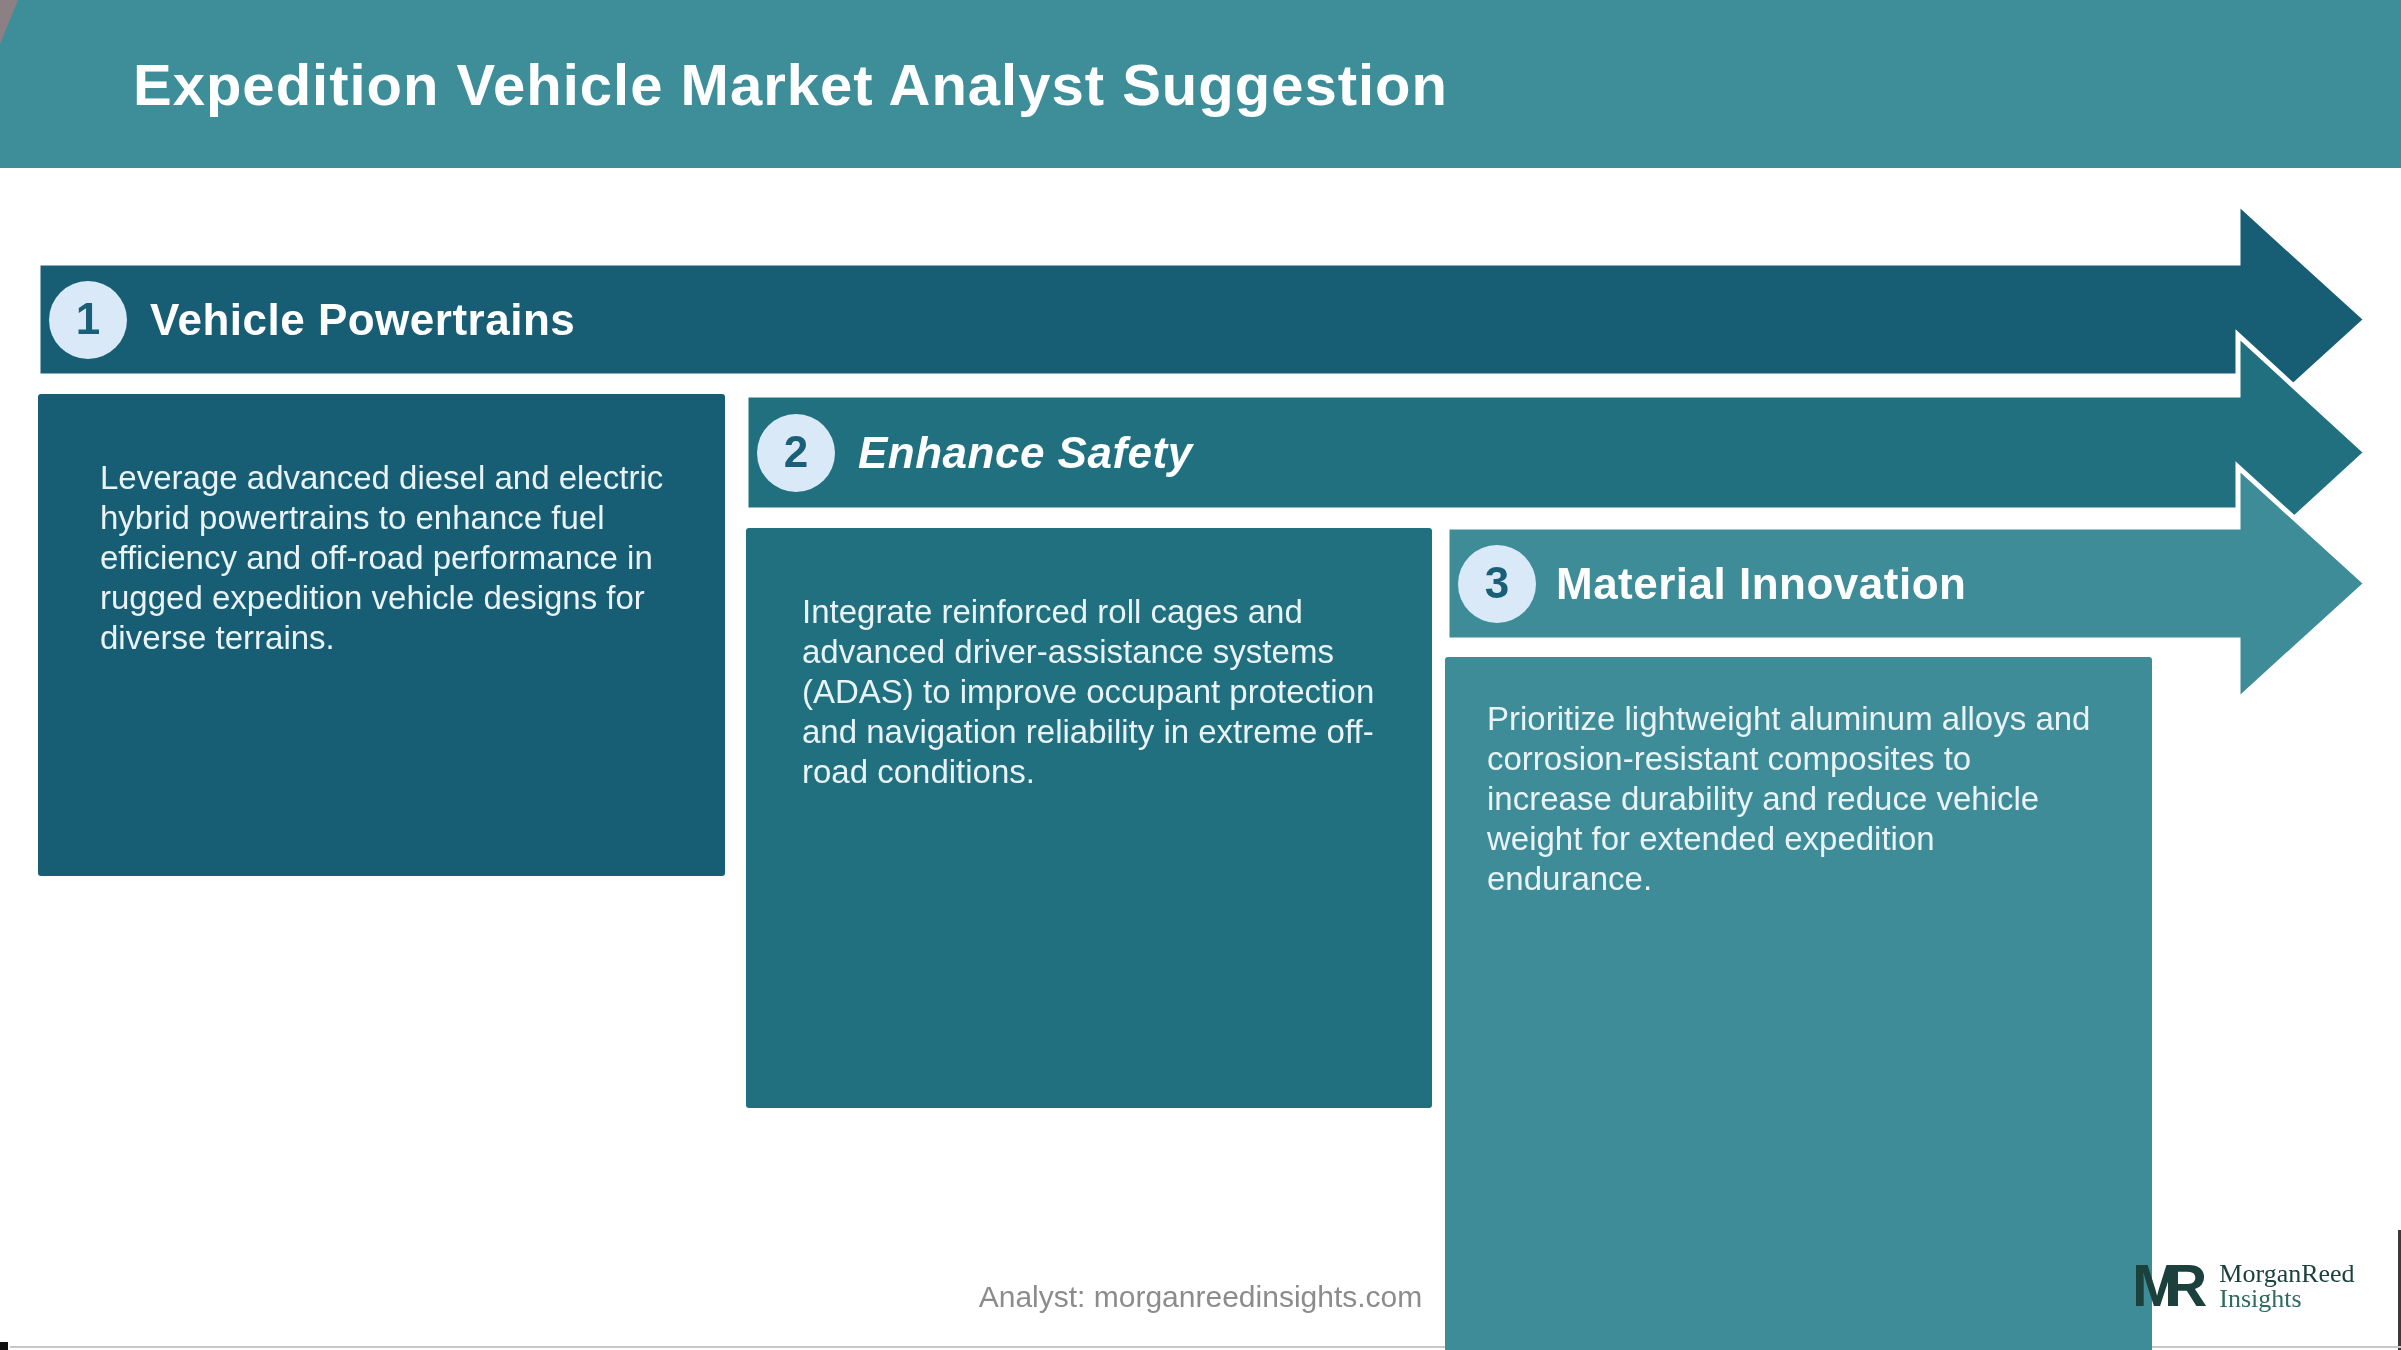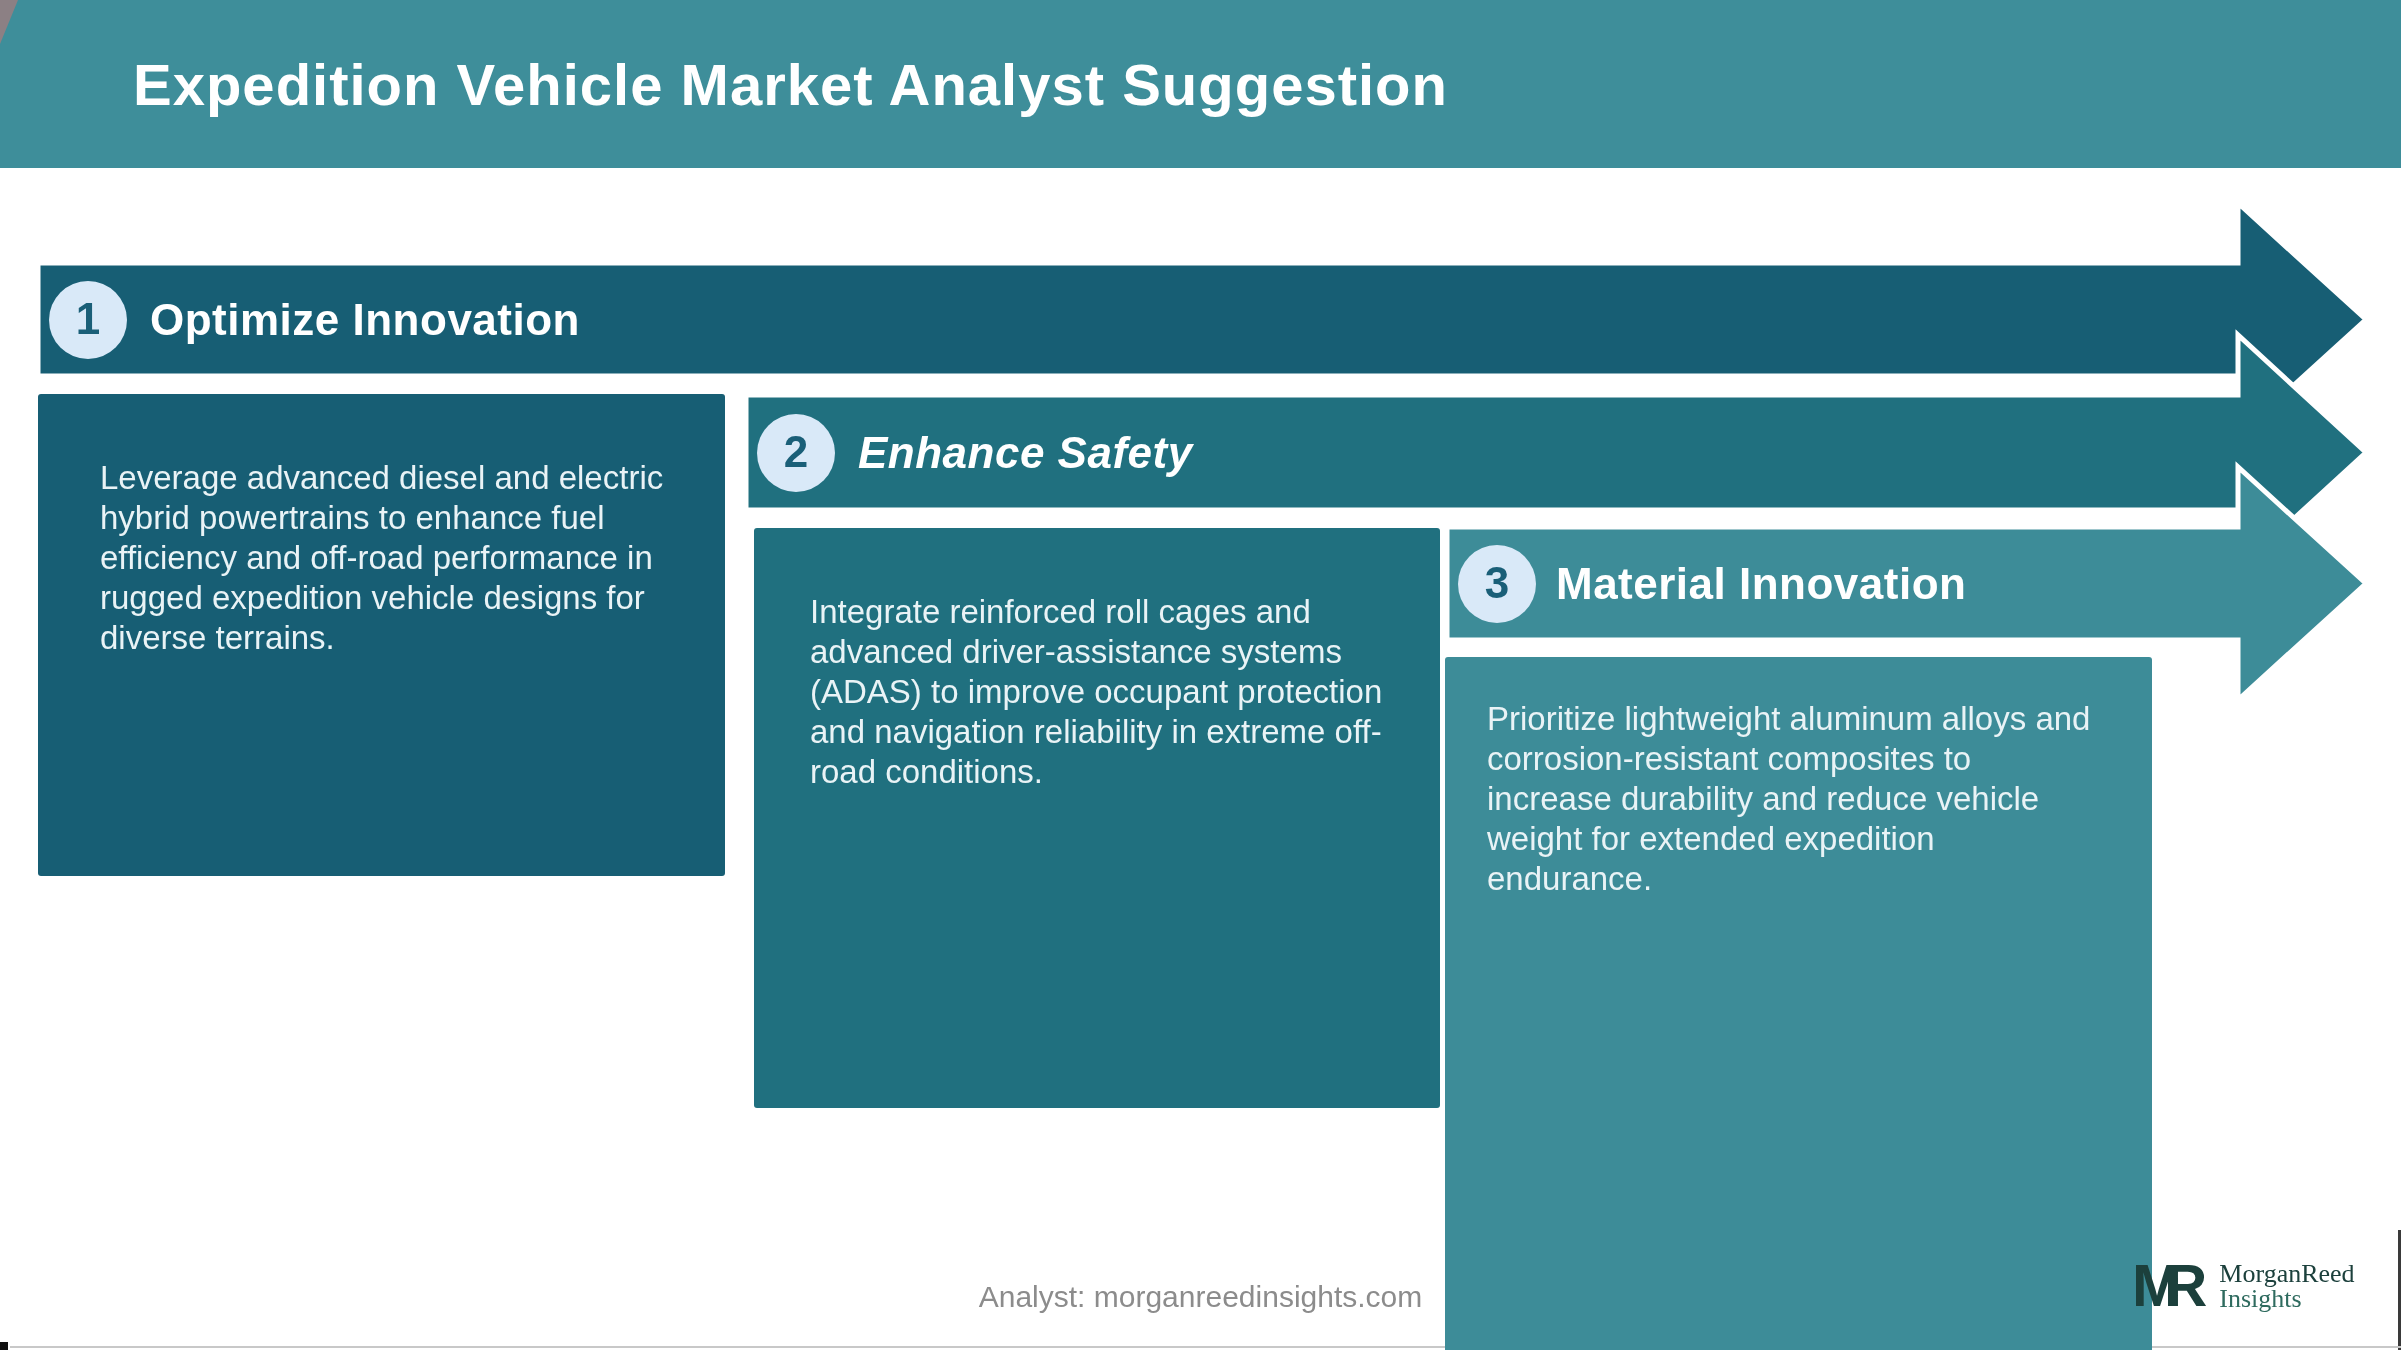--- a/index.html
+++ b/index.html
@@ -84,30 +84,30 @@
     <rect x="0" y="1342" width="8" height="8" fill="#111111"></rect>
   </svg>
 
   <svg class="corner-notch" width="20" height="46">
     <polygon points="0,0 18,0 0,44" fill="#8C8084"></polygon>
   </svg>
 
   <div class="num-circle" style="left: 49px; top: 281px; background: rgb(217, 233, 248);">
     <span style="color: rgb(26, 95, 120);">1</span>
   </div>
-  <div class="banner-title" style="left:150px;top:263px;height:113px;">Optimize Innovation</div>
+  <div class="banner-title" style="left:150px;top:263px;height:113px;">Vehicle Powertrains</div>
   <div class="desc-box" style="left: 38px; top: 394px; width: 687px; height: 482px; padding: 64px 52px 0px 62px; background: rgb(23, 94, 116);">
     <span>Leverage advanced diesel and electric hybrid powertrains to enhance fuel efficiency and off-road performance in rugged expedition vehicle designs for diverse terrains.</span>
   </div>
 
   <div class="num-circle" style="left: 757px; top: 414px; background: rgb(217, 233, 248);">
     <span style="color: rgb(26, 95, 120);">2</span>
   </div>
   <div class="banner-title" style="left:858px;top:395px;height:115px;font-style:italic;">Enhance Safety</div>
-  <div class="desc-box" style="left: 746px; top: 528px; width: 686px; height: 580px; padding: 64px 50px 0px 56px; background: rgb(32, 112, 127); margin-left: 8px;">
+  <div class="desc-box" style="left: 746px; top: 528px; width: 686px; height: 580px; padding: 64px 50px 0px 56px; background: rgb(32, 112, 127);">
     <span>Integrate reinforced roll cages and advanced driver-assistance systems (ADAS) to improve occupant protection and navigation reliability in extreme off-road conditions.</span>
   </div>
 
   <div class="num-circle" style="left: 1458px; top: 545px; background: rgb(217, 233, 248);">
     <span style="color: rgb(26, 95, 120);">3</span>
   </div>
   <div class="banner-title" style="left:1556px;top:527px;height:113px;">Material Innovation</div>
   <div class="desc-box" style="left: 1445px; top: 657px; width: 707px; height: 749px; padding: 42px 50px 0px 42px; background: rgb(61, 140, 152);">
     <span>Prioritize lightweight aluminum alloys and corrosion-resistant composites to increase durability and reduce vehicle weight for extended expedition endurance.</span>
   </div>

